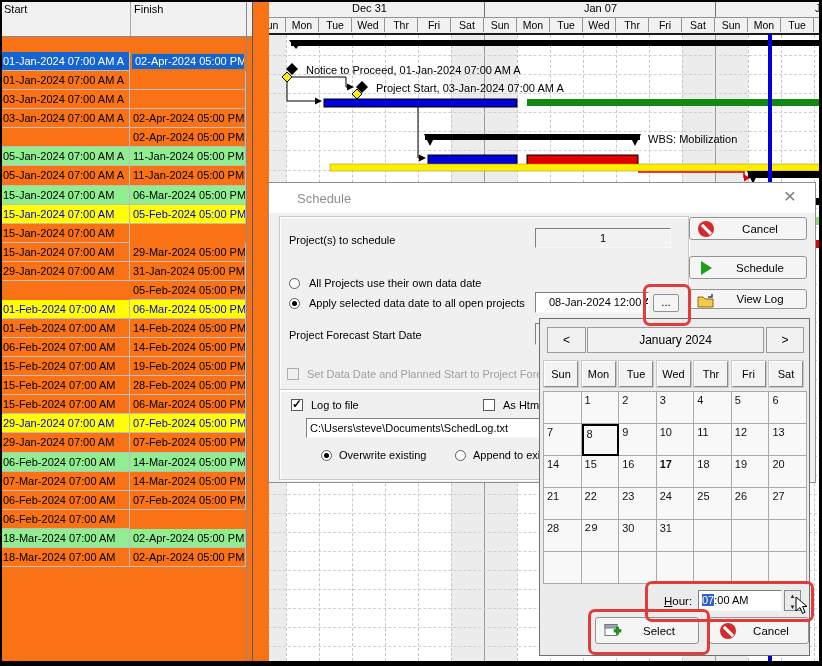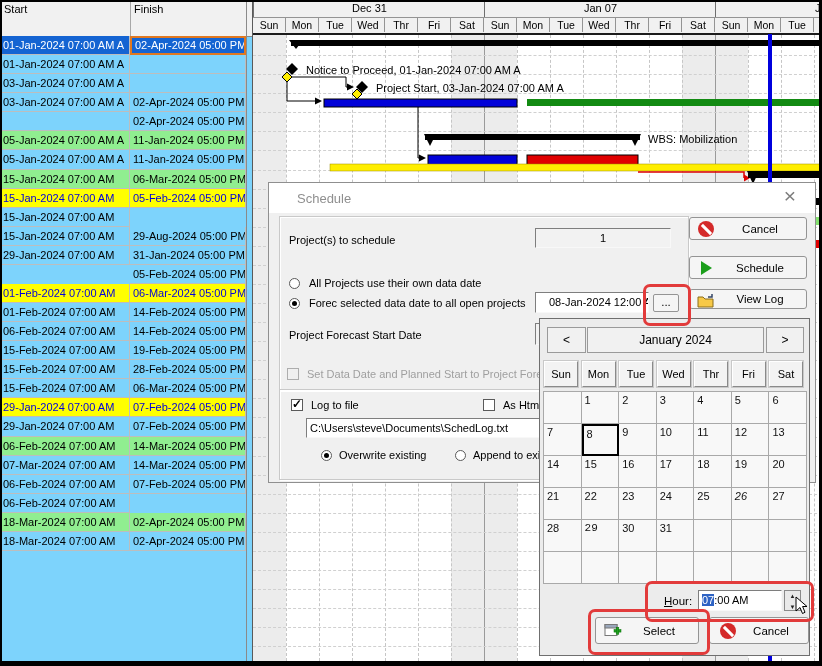--- a/index.html
+++ b/index.html
@@ -2,21 +2,21 @@
 <html style="--sel: #1464d2; --green: #90ee90; --yellow: #ffff00;"><head>
 <meta charset="utf-8">
 <style>
   html,body{margin:0;padding:0;background:#888;}
   #screen{position:relative;width:822px;height:666px;background:#fff;overflow:hidden;
           font-family:"Liberation Sans",sans-serif;-webkit-font-smoothing:none;}
   .abs{position:absolute;}
   
   .frame{background:#000;z-index:60;}
   
-  #table-panel{left:0;top:0;width:253px;height:666px;background:#7dd3fc;z-index:2;}
+  #table-panel{left:0;top:0;width:253px;height:666px;background:#f97316;z-index:2;padding-left:16px;}
   #table-header{left:0;top:0;width:253px;height:36px;background:#f1f1f1;
                 border-bottom:1px solid #8a8a8a;}
   .hdr-lbl{position:absolute;top:3px;font-size:11px;color:#000;}
   .vline{position:absolute;width:1px;background:#a8a8a8;}
   .trow{position:absolute;left:0;width:253px;height:19.07px;}
   .cell{position:absolute;top:0;height:100%;font-size:11px;line-height:18px;
         padding-left:3px;box-sizing:border-box;border-bottom:1px solid #bdbdbd;
         border-right:1px solid #bdbdbd;white-space:nowrap;overflow:hidden;color:#000;background:transparent;}
   .c-start{left:0;width:130px;}
   .c-finish{left:130px;width:116px;}
@@ -93,21 +93,21 @@
 <body>
 
 <div id="screen">
 
   <div id="table-panel" class="abs">
     <div id="table-header" class="abs">
       <span class="hdr-lbl" style="left:4px">Start</span>
       <span class="hdr-lbl" style="left:134px">Finish</span>
       <div class="vline" style="left:130px;top:0;height:36px"></div>
     </div>
-    <div id="table-rows" class="abs" style="left:0;top:0;width:253px;height:488px;text-decoration:underline;">
+    <div id="table-rows" class="abs" style="left:0;top:16px;width:253px;height:488px;text-decoration:underline;">
         <div class="trow hl-sel" style="top: 36px;">
           <div class="cell c-start">01-Jan-2024 07:00 AM A</div>
           <div class="cell c-finish sel-cell">02-Apr-2024 05:00 PM</div>
         </div>
         <div class="trow" style="top: 55.074px;">
           <div class="cell c-start">01-Jan-2024 07:00 AM A</div>
           <div class="cell c-finish"></div>
         </div>
         <div class="trow" style="top: 74.148px;">
           <div class="cell c-start">03-Jan-2024 07:00 AM A</div>
@@ -135,21 +135,21 @@
         </div>
         <div class="trow hl-yellow" style="top: 188.592px;">
           <div class="cell c-start">15-Jan-2024 07:00 AM</div>
           <div class="cell c-finish">05-Feb-2024 05:00 PM</div>
         </div>
         <div class="trow" style="top: 207.666px;">
           <div class="cell c-start">15-Jan-2024 07:00 AM</div>
         </div>
         <div class="trow" style="top: 226.74px;">
           <div class="cell c-start">15-Jan-2024 07:00 AM</div>
-          <div class="cell c-finish">29-Aug-2024 05:00 PM</div>
+          <div class="cell c-finish">29-Mar-2024 05:00 PM</div>
         </div>
         <div class="trow" style="top: 245.814px;">
           <div class="cell c-start">29-Jan-2024 07:00 AM</div>
           <div class="cell c-finish">31-Jan-2024 05:00 PM</div>
         </div>
         <div class="trow" style="top: 264.888px;">
           <div class="cell c-finish">05-Feb-2024 05:00 PM</div>
         </div>
         <div class="trow hl-yellow" style="top: 283.962px;">
           <div class="cell c-start">01-Feb-2024 07:00 AM</div>
@@ -346,21 +346,21 @@
     </div>
     <div class="groupbox" style="left:10px;top:33px;width:408px;height:173px"></div>
     <div class="groupbox" style="left:10px;top:206px;width:408px;height:89px"></div>
 
     <span class="dlbl" style="left:20px;top:51px">Project(s) to schedule</span>
     <div class="sunken gray" style="left:266px;top:45px;width:136px;height:20px;text-align:center;line-height:18px">1</div>
 
     <span class="radio" style="left:20px;top:95px"></span>
     <span class="dlbl" style="left:40px;top:94px">All Projects use their own data date</span>
     <span class="radio sel" style="left:20px;top:115px"></span>
-    <span class="dlbl" style="left:40px;top:114px">Forec selected data date to all open projects</span>
+    <span class="dlbl" style="left:40px;top:114px">Apply selected data date to all open projects</span>
 
     <div class="sunken" style="left:266px;top:109px;width:114px;height:21px;line-height:19px;padding-left:13px;white-space:nowrap;overflow:hidden">08-Jan-2024 12:00 AM</div>
     <div class="btn" style="left:384px;top:111px;width:26px;height:18px;line-height:14px;border-radius:2px">...</div>
 
     <span class="dlbl" style="left:20px;top:146px">Project Forecast Start Date</span>
     <div class="sunken gray" style="left:266px;top:140px;width:140px;height:22px"></div>
 
     <span class="cb dis" style="left:18px;top:185px"></span>
     <span class="dlbl dis" style="left:38px;top:185px;max-width:300px;overflow:hidden">Set Data Date and Planned Start to Project Forec</span>
 
@@ -419,30 +419,30 @@
         <div class="calcell" style="left: 0px; top: 32px; width: 37.5714px; height: 32px;">7</div>
         <div class="calcell selday" style="left: 37.5714px; top: 32px; width: 37.5714px; height: 32px;">8</div>
         <div class="calcell" style="left: 75.1429px; top: 32px; width: 37.5714px; height: 32px;">9</div>
         <div class="calcell" style="left: 112.714px; top: 32px; width: 37.5714px; height: 32px;">10</div>
         <div class="calcell" style="left: 150.286px; top: 32px; width: 37.5714px; height: 32px;">11</div>
         <div class="calcell" style="left: 187.857px; top: 32px; width: 37.5714px; height: 32px;">12</div>
         <div class="calcell" style="left: 225.429px; top: 32px; width: 37.5714px; height: 32px;">13</div>
         <div class="calcell" style="left: 0px; top: 64px; width: 37.5714px; height: 32px;">14</div>
         <div class="calcell" style="left: 37.5714px; top: 64px; width: 37.5714px; height: 32px;">15</div>
         <div class="calcell" style="left: 75.1429px; top: 64px; width: 37.5714px; height: 32px;">16</div>
-        <div class="calcell" style="left: 112.714px; top: 64px; width: 37.5714px; height: 32px;">17</div>
+        <div class="calcell" style="left: 112.714px; top: 64px; width: 37.5714px; height: 32px; font-weight: bold;">17</div>
         <div class="calcell" style="left: 150.286px; top: 64px; width: 37.5714px; height: 32px;">18</div>
         <div class="calcell" style="left: 187.857px; top: 64px; width: 37.5714px; height: 32px;">19</div>
         <div class="calcell" style="left: 225.429px; top: 64px; width: 37.5714px; height: 32px;">20</div>
         <div class="calcell" style="left: 0px; top: 96px; width: 37.5714px; height: 32px;">21</div>
         <div class="calcell" style="left: 37.5714px; top: 96px; width: 37.5714px; height: 32px;">22</div>
         <div class="calcell" style="left: 75.1429px; top: 96px; width: 37.5714px; height: 32px;">23</div>
         <div class="calcell" style="left: 112.714px; top: 96px; width: 37.5714px; height: 32px;">24</div>
         <div class="calcell" style="left: 150.286px; top: 96px; width: 37.5714px; height: 32px;">25</div>
-        <div class="calcell" style="left: 187.857px; top: 96px; width: 37.5714px; height: 32px; font-style: italic;">26</div>
+        <div class="calcell" style="left: 187.857px; top: 96px; width: 37.5714px; height: 32px;">26</div>
         <div class="calcell" style="left: 225.429px; top: 96px; width: 37.5714px; height: 32px;">27</div>
         <div class="calcell" style="left: 0px; top: 128px; width: 37.5714px; height: 32px;">28</div>
         <div class="calcell" style="left: 37.5714px; top: 128px; width: 37.5714px; height: 32px; font-family: Liberation Mono, monospace;">29</div>
         <div class="calcell" style="left: 75.1429px; top: 128px; width: 37.5714px; height: 32px;">30</div>
         <div class="calcell" style="left: 112.714px; top: 128px; width: 37.5714px; height: 32px;">31</div>
         <div class="calcell" style="left: 150.286px; top: 128px; width: 37.5714px; height: 32px;"></div>
         <div class="calcell" style="left: 187.857px; top: 128px; width: 37.5714px; height: 32px;"></div>
         <div class="calcell" style="left: 225.429px; top: 128px; width: 37.5714px; height: 32px;"></div>
         <div class="calcell" style="left: 0px; top: 160px; width: 37.5714px; height: 32px;"></div>
         <div class="calcell" style="left: 37.5714px; top: 160px; width: 37.5714px; height: 32px;"></div>

